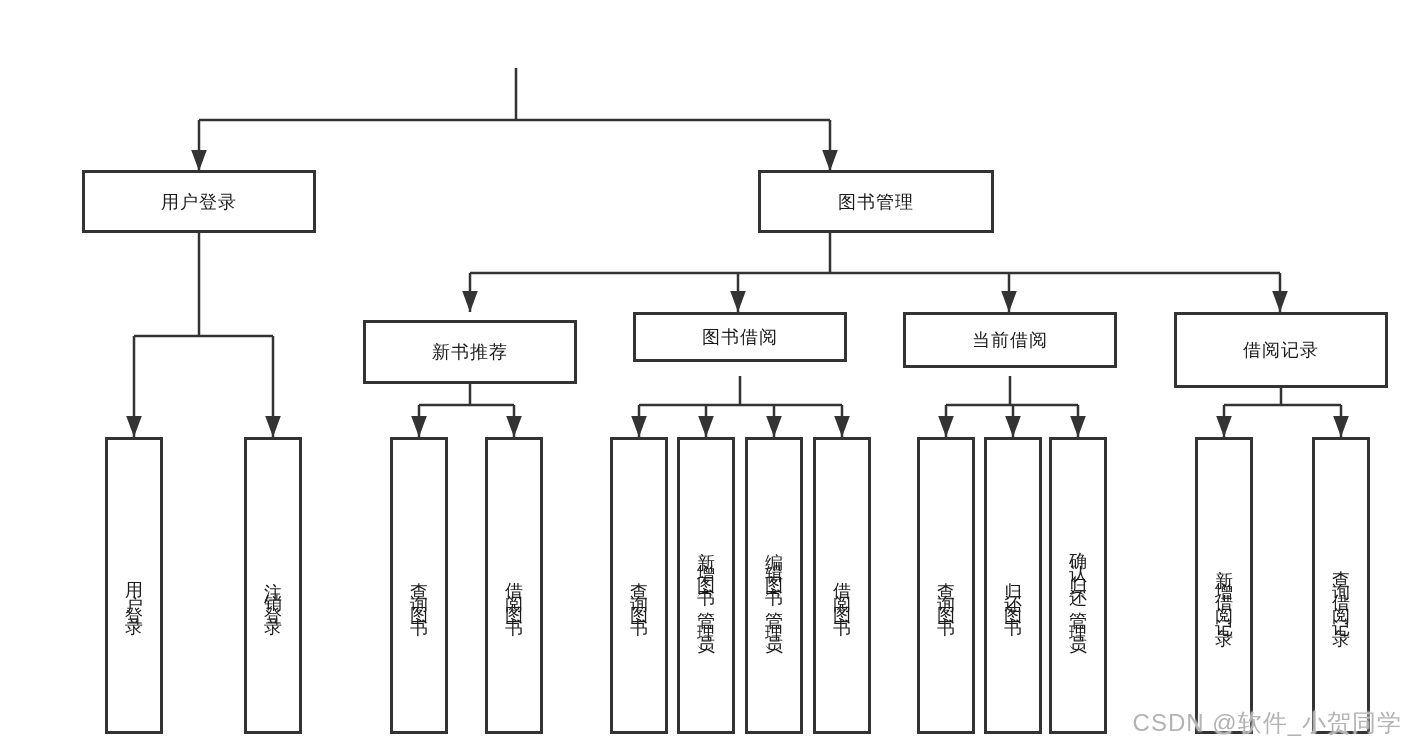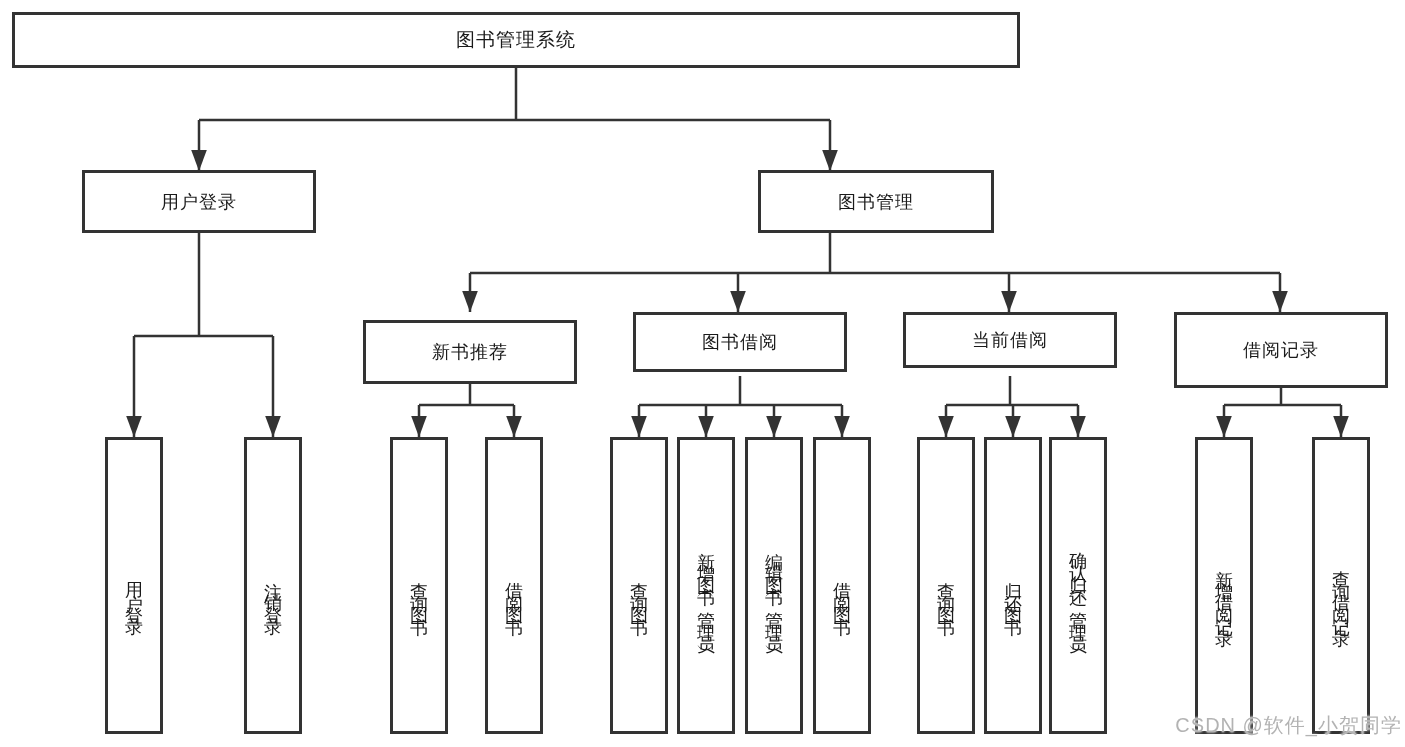--- a/index.html
+++ b/index.html
@@ -29,21 +29,21 @@
     writing-mode:vertical-rl;
     text-orientation:mixed;
     letter-spacing:12px;
     margin-bottom:-12px;
     line-height:1;
     white-space:nowrap;
   }
   .watermark{
     position:absolute;
     right:3px;bottom:8px;
-    font-size:20px;
+    font-size:24px;
     color:var(--watermark,#b3b3b3);
     text-shadow:0 0 3px #fff,0 0 2px #fff;
     letter-spacing:1px;
     white-space:nowrap;
   }
 </style>
 </head>
 <body>
 
 <div class="canvas">
@@ -78,35 +78,32 @@
     <path class="arrow" marker-end="url(#arw)" d="M706,405 V437"></path>
     <path class="arrow" marker-end="url(#arw)" d="M774,405 V437"></path>
     <path class="arrow" marker-end="url(#arw)" d="M842,405 V437"></path>
     <path class="arrow" marker-end="url(#arw)" d="M946,405 V437"></path>
     <path class="arrow" marker-end="url(#arw)" d="M1013,405 V437"></path>
     <path class="arrow" marker-end="url(#arw)" d="M1078,405 V437"></path>
     <path class="arrow" marker-end="url(#arw)" d="M1224,405 V437"></path>
     <path class="arrow" marker-end="url(#arw)" d="M1341,405 V437"></path>
   </svg>
 
-  <div class="box node-h node-root" style="left:12px;top:12px;width:1008px;height:56px;">
-    <span>图书管理系统</span>
-  </div>
 
   <div class="box node-h" style="left:82px;top:170px;width:234px;height:63px;">
     <span>用户登录</span>
   </div>
   <div class="box node-h" style="left:712px;top:170px;width:236px;height:63px;margin-left:46px;">
     <span>图书管理</span>
   </div>
 
   <div class="box node-h" style="left:363px;top:320px;width:214px;height:64px;">
     <span>新书推荐</span>
   </div>
-  <div class="box node-h" style="left:633px;top:312px;width:214px;height:60px;">
+  <div class="box node-h" style="left:633px;top:312px;width:214px;height:50px;">
     <span>图书借阅</span>
   </div>
   <div class="box node-h" style="left:903px;top:312px;width:214px;height:56px;">
     <span>当前借阅</span>
   </div>
   <div class="box node-h" style="left:1174px;top:312px;width:214px;height:76px;">
     <span>借阅记录</span>
   </div>
 
   <div class="box node-v" style="left:105px;top:437px;width:58px;height:297px;">

